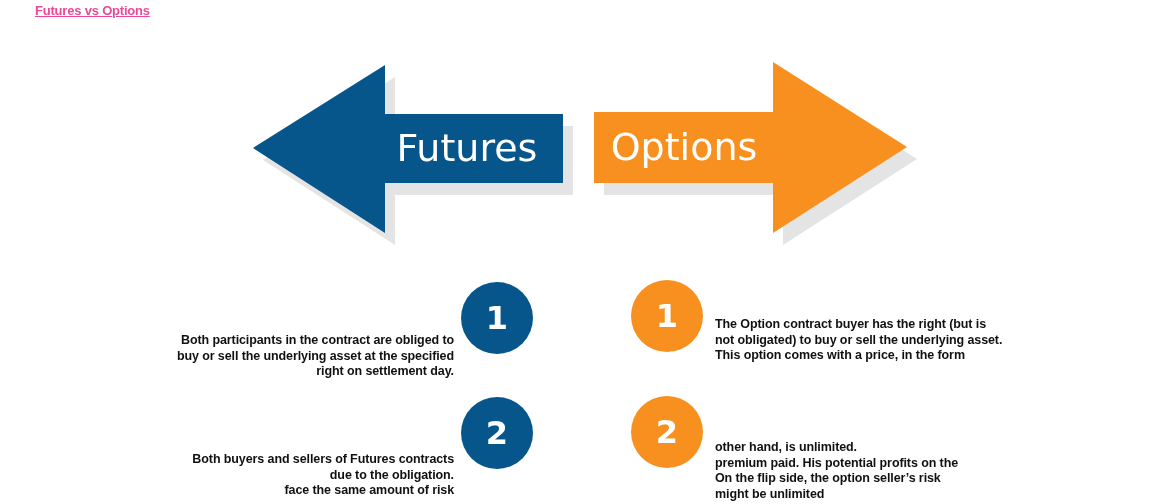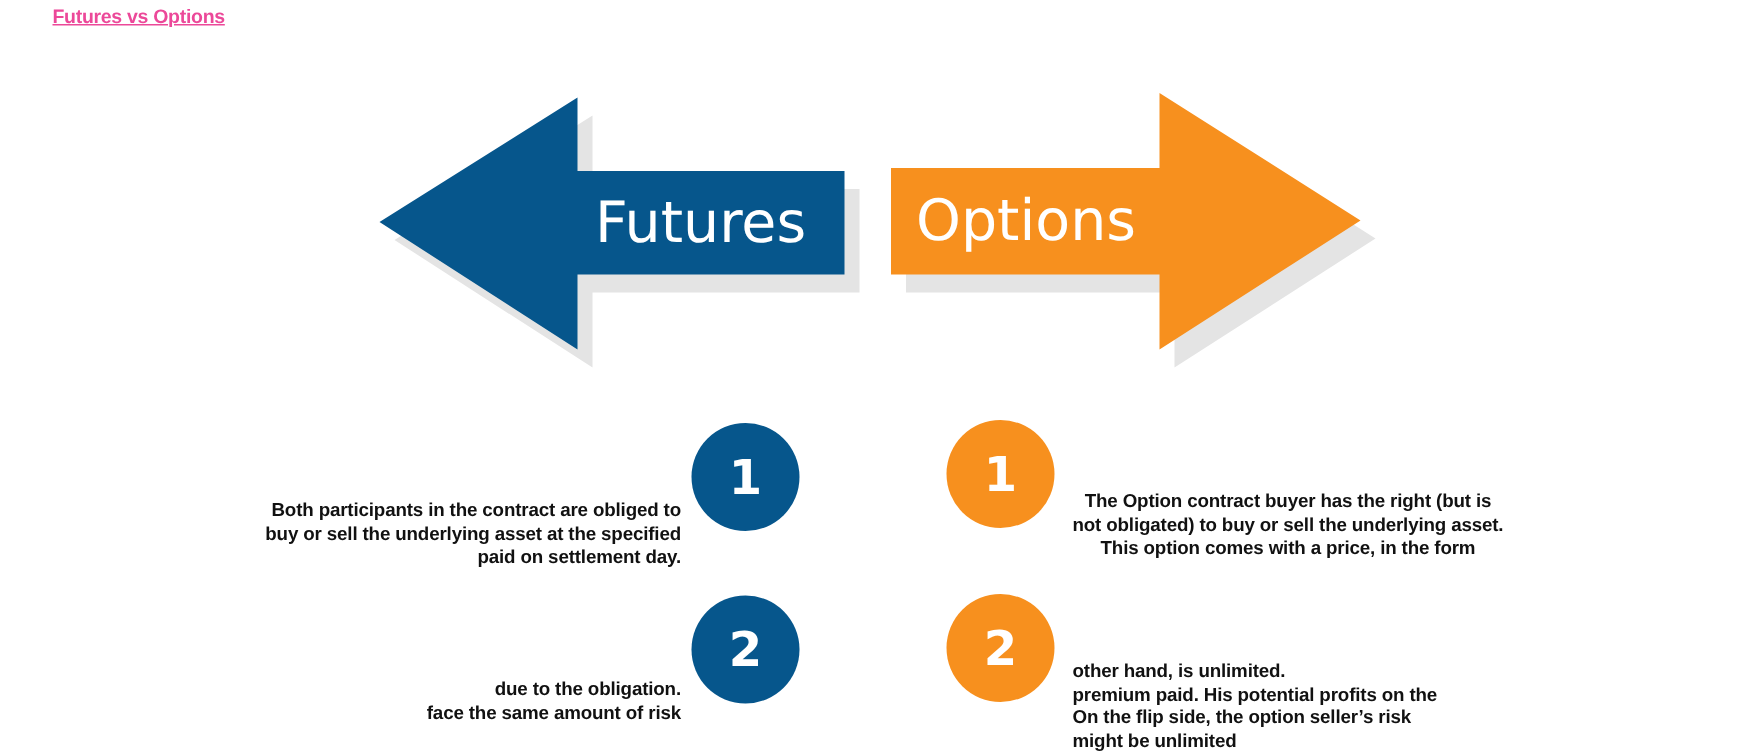--- a/index.html
+++ b/index.html
@@ -34,32 +34,33 @@
 
   <polygon points="604,124 783,124 783,74 917,159 783,245 783,195 604,195" fill="#e4e4e4"></polygon>
 
   <polygon points="594,112 773,112 773,62 907,147 773,233 773,183 594,183" fill="#f7901e"></polygon>
   <text class="arrow-label" x="684" y="160" text-anchor="middle">Options</text>
 </svg>
 
 <div class="desc left" style="right:716px; top:289px;">
   <span>Both participants in the contract are obliged to</span>
   <span>buy or sell the underlying asset at the specified</span>
-  <span>paid on settlement day.</span>
+  <span>right on settlement day.</span>
 </div>
 <div class="circle blue" style="left:461px; top:282px;">1</div>
 
 <div class="desc left" style="right:716px; top:408px;">
+  <span>Both buyers and sellers of Futures contracts</span>
   <span>due to the obligation.</span>
   <span>face the same amount of risk</span>
 </div>
 <div class="circle blue" style="left:461px; top:397px;">2</div>
 
 <div class="circle orange" style="left:631px; top:280px;">1</div>
-<div class="desc right" style="left:715px; top:283px;text-align:center;">
+<div class="desc right" style="left:715px; top:273px;">
   <span>The Option contract buyer has the right (but is</span>
   <span>not obligated) to buy or sell the underlying asset.</span>
   <span>This option comes with a price, in the form</span>
 </div>
 
 <div class="circle orange" style="left:631px; top:396px;">2</div>
 <div class="desc right" style="left:715px; top:396px;">
   <span>other hand, is unlimited.</span>
   <span>premium paid. His potential profits on the</span>
   <span>On the flip side, the option seller’s risk</span>

